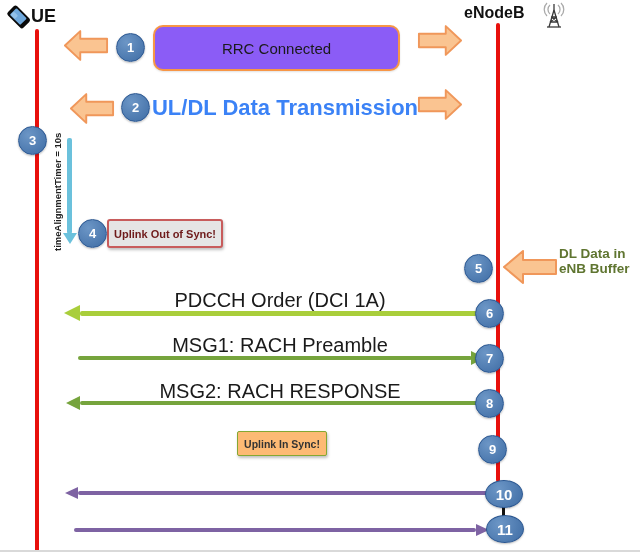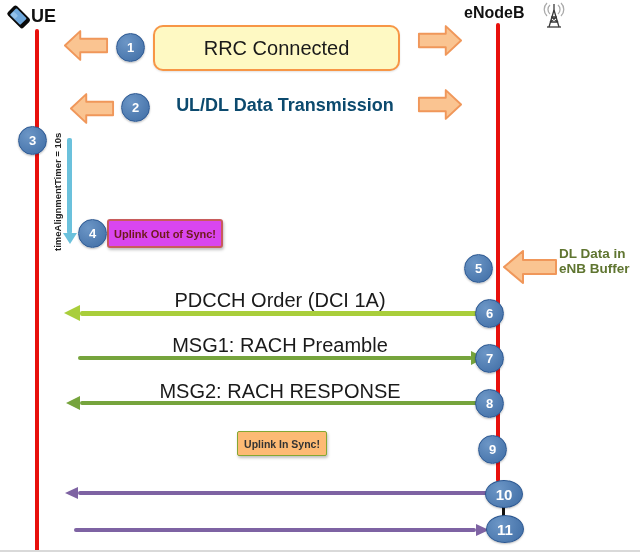--- a/index.html
+++ b/index.html
@@ -21,25 +21,25 @@
   
   .step { position:absolute; width:29px; height:29px; border-radius:50%;
           background:radial-gradient(circle at 35% 30%, #6C96C6, #3E6CA4);
           border:1.5px solid #2B5791; color:#fff; font-size:13px; font-weight:700;
           display:flex; align-items:center; justify-content:center; z-index:5;
           box-shadow:0 1px 2px rgba(0,0,0,.25); }
   .step.ellipse { width:38px; height:28px; font-size:15px; }
 
   
   .state-box { position:absolute; left:153px; top:25px; width:247px; height:46px;
-               border:2.5px solid #F79646; border-radius:10px; background:#fef9c3;
+               border:2.5px solid #F79646; border-radius:10px; background:#8b5cf6;
                display:flex; align-items:center; justify-content:center;
-               font-size:20px; color:#1A1A1A; box-shadow:0 1px 2px rgba(0,0,0,.12); }
+               font-size:15px; color:#1A1A1A; box-shadow:0 1px 2px rgba(0,0,0,.12); }
   .uldl-label { position:absolute; left:150px; top:95px; width:270px; text-align:center;
-                font-size:18px; font-weight:700; color:#0c4a6e; }
+                font-size:22px; font-weight:700; color:#3b82f6; }
 
   
   .msg-label { position:absolute; left:70px; width:420px; text-align:center;
                font-size:20px; color:#1A1A1A; }
   .shaft { position:absolute; border-radius:2px; }
   .head { position:absolute; width:0; height:0; }
   .c-pdcch { background:#A9CE3B; }
   .c-rach  { background:#76A43D; }
   .c-rrc   { background:#7E63A3; }
   .head.left.c-pdcch  { background:none; border-top:8px solid transparent; border-bottom:8px solid transparent; border-right:16px solid #A9CE3B; }
@@ -53,21 +53,21 @@
                 transform:rotate(-90deg); transform-origin:0 0;
                 font-size:9.5px; font-weight:700; color:#222; white-space:nowrap; }
   .timer-shaft { position:absolute; left:67px; top:138px; width:5px; height:96px; background:#6BC1DC; border-radius:2px; }
   .timer-head  { position:absolute; left:63px; top:233px; width:0; height:0;
                  border-left:7px solid transparent; border-right:7px solid transparent;
                  border-top:11px solid #6BC1DC; }
 
   
   .note { position:absolute; display:flex; align-items:center; justify-content:center;
           font-weight:700; box-shadow:1px 2px 3px rgba(0,0,0,.25); }
-  .note.bad  { left:107px; top:219px; width:116px; height:29px; background:#d946ef;
+  .note.bad  { left:107px; top:219px; width:116px; height:29px; background:#e5e5e5;
                border:2px solid #C85C5C; border-radius:3px; font-size:11px; color:#6E1A1A; }
   .note.good { left:237px; top:431px; width:90px; height:25px; background:#fdba74;
                border:1.5px solid #85A832; border-radius:2px; font-size:10.5px; color:#333; }
 
   .dl-note { position:absolute; left:559px; top:246px; width:81px; font-size:13.5px;
              font-weight:700; color:#5F7530; white-space:pre-line; line-height:15px; }
 
   .connector { position:absolute; left:502px; top:505px; width:3px; height:14px; background:#111; }
 </style>
 </head>

